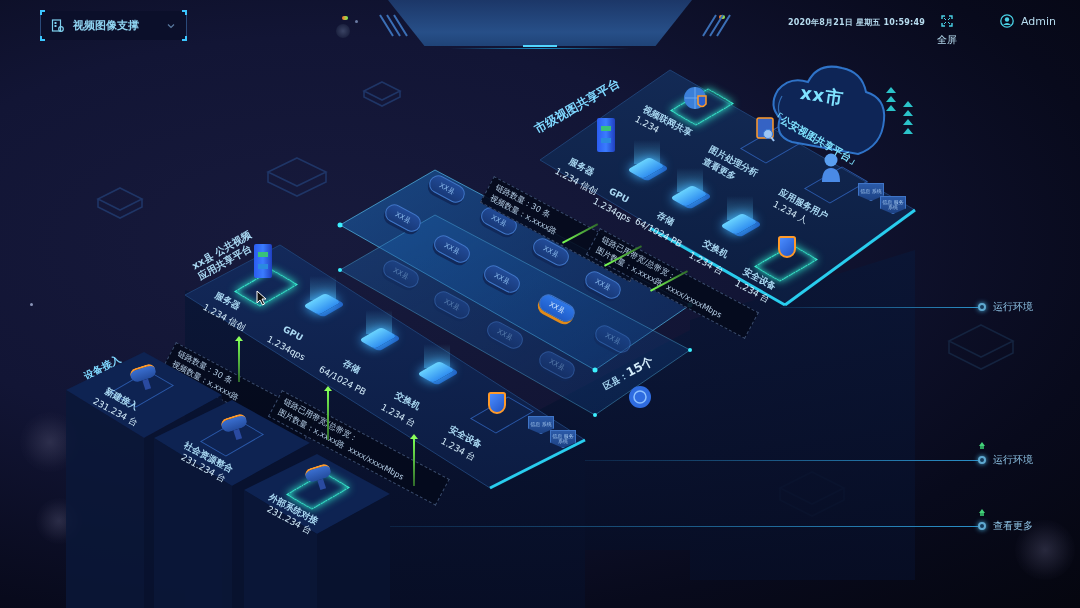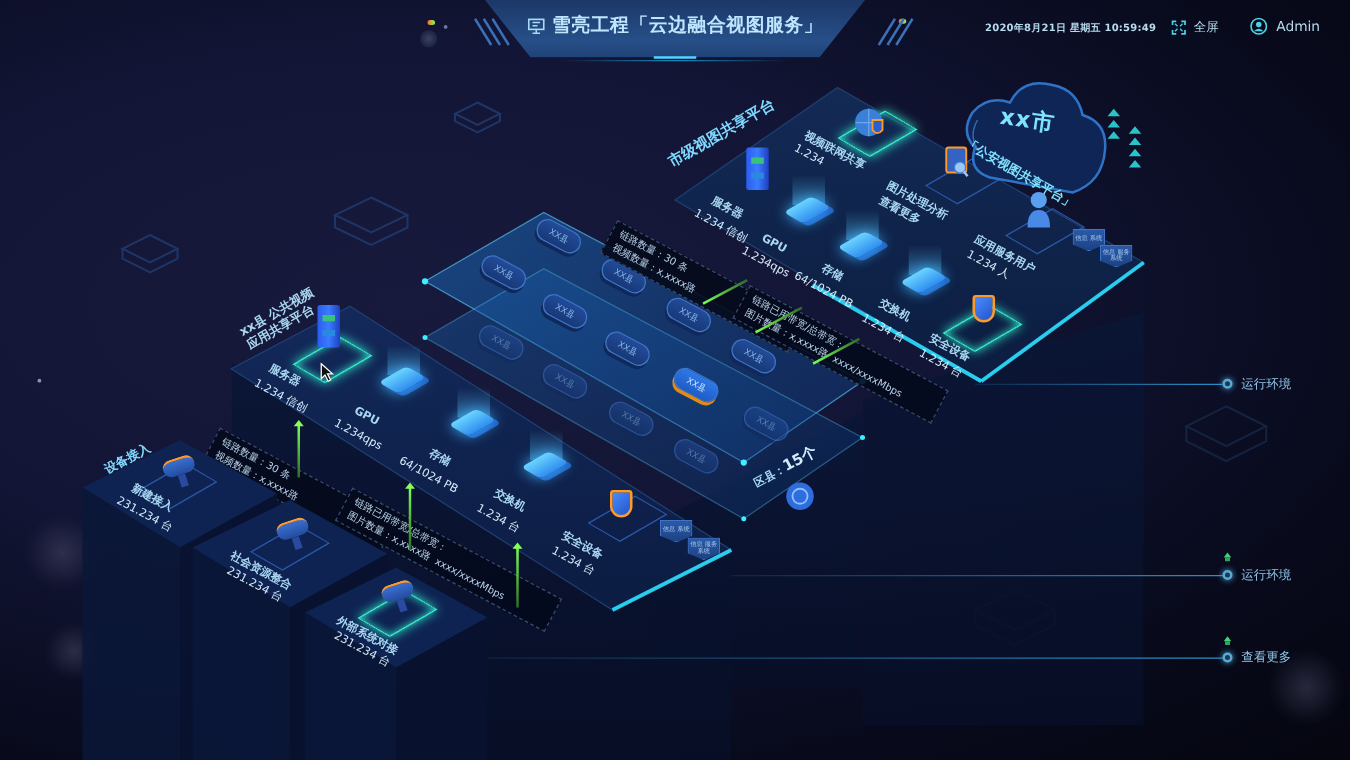--- a/index.html
+++ b/index.html
@@ -41,21 +41,21 @@
     font-size: 15px; color: #bfe6ff; font-weight: bold; letter-spacing: 0.5px;
     display: flex; align-items: center; justify-content: center; gap: 6px;
   }
   .title-underline { position: absolute; left: 523px; top: 45px; width: 34px; height: 2px; background: #52d6ff; }
   .title-glow { position: absolute; left: 450px; top: 48px; width: 180px; height: 1px; background: linear-gradient(90deg, transparent, #1a8ac0, transparent); }
   .led { position: absolute; width: 6px; height: 4px; border-radius: 2px; }
   .led-dot { position: absolute; width: 3px; height: 3px; border-radius: 50%; background: #6a7ba3; }
   .dot-pad { position: absolute; width: 14px; height: 14px; border-radius: 50%; background: radial-gradient(circle, #3a4363 0%, #1c2240 70%); }
 
   .datetime { position: absolute; left: 788px; top: 17px; font-size: 8px; color: #b7dcef; font-weight: bold; letter-spacing: 0.2px; }
-  .fullscreen { position: absolute; left: 937px; top: 15px; display: flex; align-items: center; gap: 6px; cursor: pointer; }
+  .fullscreen { position: absolute; left: 937px; top: 15px; display: flex; align-items: center; gap: 6px; cursor: pointer; flex-direction: column; }
   .fullscreen span { font-size: 10px; color: #b7dcef; }
   .user { position: absolute; left: 1000px; top: 14px; display: flex; align-items: center; gap: 7px; cursor: pointer; }
   .user span { font-size: 11px; color: #b7dcef; }
 
   
   .deco-box { position: absolute; }
 
   .pillar { position: absolute; background: linear-gradient(180deg, #0a1636 0%, #070e26 100%); }
 
   .lbl { position: absolute; font-size: 9px; color: #a9d8f2; transform: rotate(28deg); transform-origin: 0 0; white-space: nowrap; font-weight: bold; line-height: 1.25; }
@@ -131,40 +131,49 @@
   </svg>
 <svg class="deco-box" style="left:945px;top:323px" width="72" height="56" viewBox="0 0 72 56">
     <path d="M36 2 L68 18 L36 34 L4 18 Z M4 18 L4 30 L36 46 L68 30 L68 18" fill="none" stroke="#14233f" stroke-width="1.6"></path>
   </svg>
 <svg class="deco-box" style="left:776px;top:470px" width="72" height="56" viewBox="0 0 72 56">
     <path d="M36 2 L68 18 L36 34 L4 18 Z M4 18 L4 30 L36 46 L68 30 L68 18" fill="none" stroke="#14233f" stroke-width="1.6"></path>
   </svg>
 <div class="led-dot" style="left:30px;top:303px;background:#8a95b8"></div>
 
 <div class="header">
+  <div class="selector">
+    <span class="corner c-tl"></span>
+    <span class="corner c-tr"></span>
+    <span class="corner c-bl"></span>
+    <span class="corner c-br"></span>
+    <svg class="sel-icon" viewBox="0 0 14 14">
+        <rect x="1.5" y="1" width="8" height="11" fill="none" stroke="#7fd0ee" stroke-width="1.2"></rect>
+        <rect x="3.5" y="3" width="2" height="2" fill="#7fd0ee"></rect>
+        <rect x="3.5" y="6" width="2" height="2" fill="#7fd0ee"></rect>
+        <circle cx="10" cy="10" r="2.3" fill="none" stroke="#7fd0ee" stroke-width="1.2"></circle>
+      </svg>
+    <span class="sel-label">视频图像支撑</span>
+    <svg class="chev" viewBox="0 0 10 10">
+        <path d="M2 3.5 L5 6.5 L8 3.5" fill="none" stroke="#5a7aa0" stroke-width="1.2"></path>
+      </svg>
+  </div>
 
   <div class="dot-pad" style="left:336px;top:24px"></div>
   <div class="led" style="left:342px;top:16px;background:linear-gradient(90deg,#ff6a2a,#7aff54)"></div>
   <div class="led-dot" style="left:355px;top:20px"></div>
   <div class="led" style="left:719px;top:15px;background:linear-gradient(90deg,#ff6a2a,#7aff54)"></div>
 
   <svg class="title-wing-l" viewBox="0 0 70 46">
       <path d="M15 15 L28 36 M22 15 L35 36 M29 15 L42 36" stroke="#3b6fb6" stroke-width="2"></path>
     </svg>
   <div class="title-plate"></div>
   <svg class="title-wing-r" viewBox="0 0 70 46">
       <path d="M55 15 L42 36 M48 15 L35 36 M41 15 L28 36" stroke="#3b6fb6" stroke-width="2"></path>
     </svg>
-  <div class="title-text">
-    <svg width="14" height="14" viewBox="0 0 14 14">
-        <rect x="1" y="1.5" width="12" height="8" fill="none" stroke="#a6dcf5" stroke-width="1.3"></rect>
-        <path d="M4 12.5 H10 M7 9.5 V12.5 M4 4 H10 M4 6.5 H8" stroke="#a6dcf5" stroke-width="1.2"></path>
-      </svg>
-    <span>雪亮工程「云边融合视图服务」</span>
-  </div>
   <div class="title-underline"></div>
   <div class="title-glow"></div>
 
   <div class="datetime">2020年8月21日 星期五 10:59:49</div>
   <div class="fullscreen">
     <svg width="12" height="12" viewBox="0 0 12 12">
         <path d="M1 4 V1 H4 M8 1 H11 V4 M11 8 V11 H8 M4 11 H1 V8" fill="none" stroke="#4ad2e6" stroke-width="1.4"></path>
         <path d="M3 3 L5 5 M9 3 L7 5 M9 9 L7 7 M3 9 L5 7" stroke="#4ad2e6" stroke-width="1"></path>
       </svg>
     <span>全屏</span>

